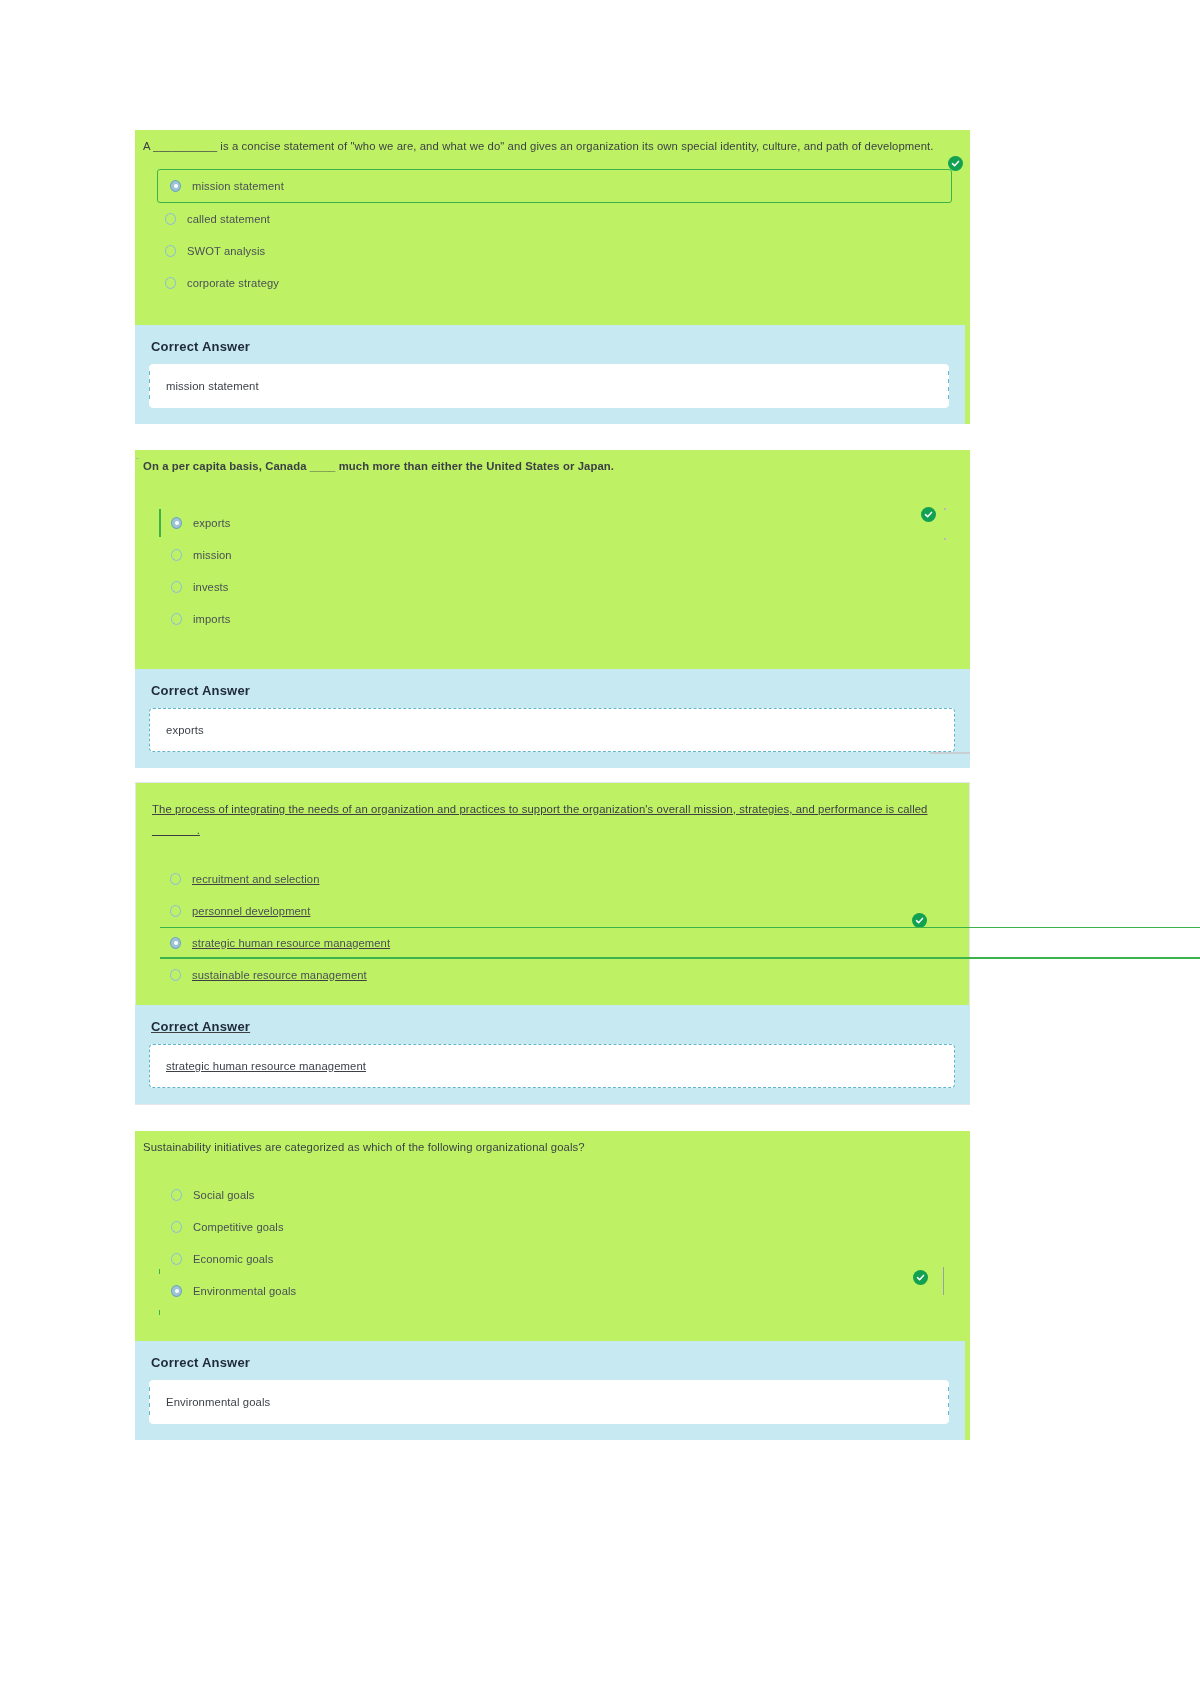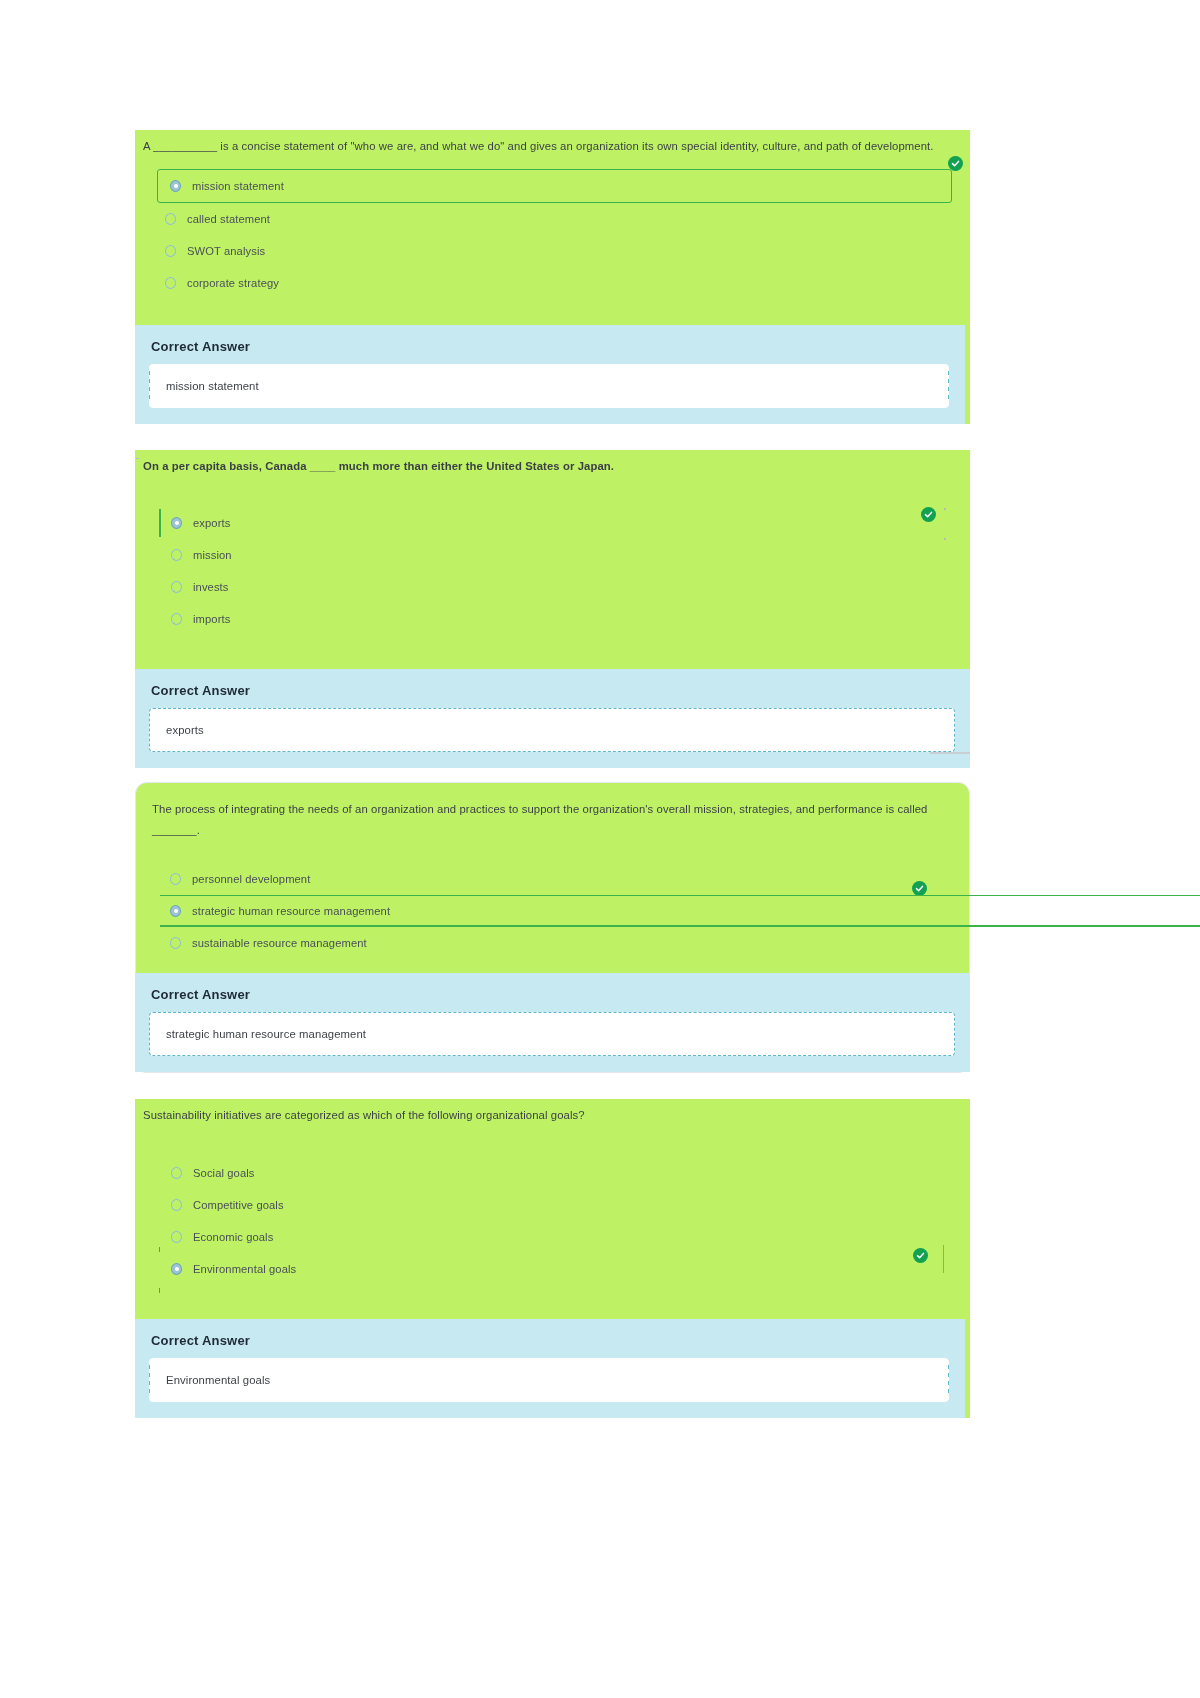--- a/index.html
+++ b/index.html
@@ -33,21 +33,22 @@
     width: 835px;
   }
 
   
   .q-block {
     position: relative;
     background: #bef264;
   }
   .q-block.boxed {
     border: 1px solid #e4e7ec;
-    border-radius: 12px;
+    border-radius: 0;
+    text-decoration: underline;
   }
   .q-body {
     padding: 6px 14px 12px 14px;
   }
   .q-text {
     font-size: 11.3px;
     line-height: 1.85;
     color: #3b3f46;
     letter-spacing: .1px;
     margin: 0 0 12px 0;
@@ -297,20 +298,24 @@
 
     <div class="gap-sm"></div>
 
     <div class="q-block boxed" style="width:835px;">
       <div class="q-body" style="padding:16px 16px 14px 16px;">
         <p class="q-text" style="margin-bottom:22px;">The process of integrating the needs of an organization and practices to support the organization's overall mission, strategies, and performance is called _______.</p>
 
         <ul class="options" style="padding-left:18px;">
           <li class="opt">
             <span class="radio"></span>
+            <span class="opt-label">recruitment and selection</span>
+          </li>
+          <li class="opt">
+            <span class="radio"></span>
             <span class="opt-label">personnel development</span>
           </li>
           <li class="opt selected sel-underline" style="width:760px;">
             <span class="radio"></span>
             <span class="opt-label">strategic human resource management</span>
             <span class="check-badge" style="left:742px; top:-14px;">
               <svg width="9" height="9" viewBox="0 0 12 12">
                   <path d="M2 6.2 L4.8 9 L10 3.2" fill="none" stroke="#ffffff" stroke-width="2" stroke-linecap="round" stroke-linejoin="round"></path>
                 </svg>
             </span>
@@ -325,21 +330,21 @@
       <div class="ca-panel" style="width:835px; margin-left:-1px;">
         <div class="ca-title">Correct Answer</div>
         <div class="ca-field" style="width:806px;">strategic human resource management</div>
       </div>
     </div>
 
     <div class="gap-lg"></div>
 
     <div class="q-block">
       <div class="q-body" style="padding-left:8px;">
-        <p class="q-text" style="margin-bottom:32px;">Sustainability initiatives are categorized as which of the following organizational goals?</p>
+        <p class="q-text" style="margin-bottom:22px;">Sustainability initiatives are categorized as which of the following organizational goals?</p>
 
         <ul class="options" style="padding-left:28px;">
           <li class="opt">
             <span class="radio"></span>
             <span class="opt-label">Social goals</span>
           </li>
           <li class="opt">
             <span class="radio"></span>
             <span class="opt-label">Competitive goals</span>
           </li>

